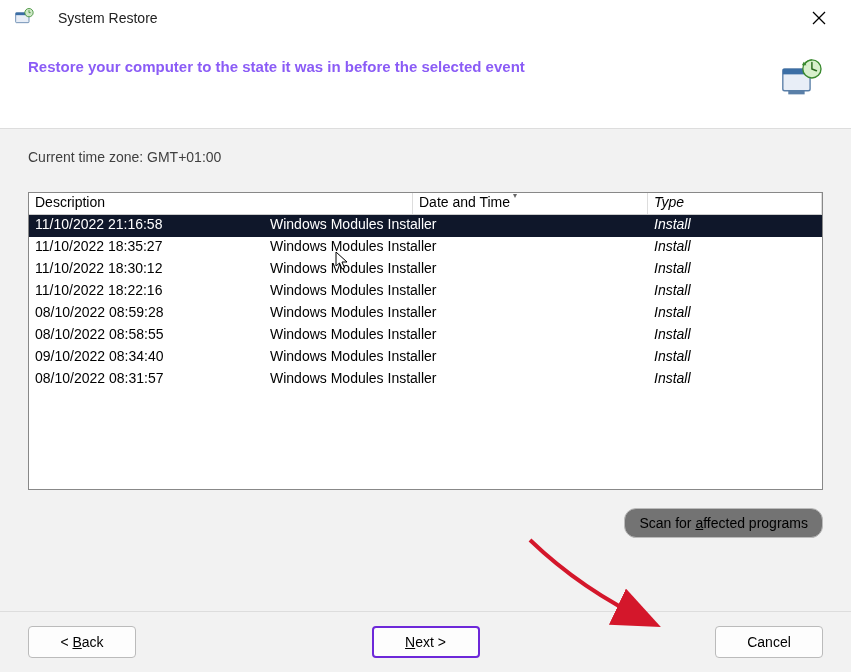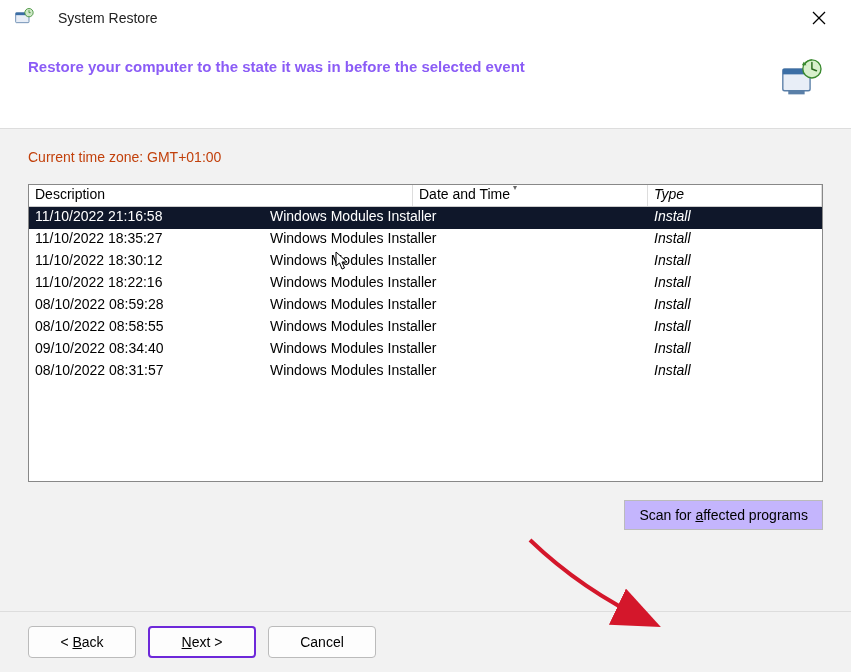--- a/index.html
+++ b/index.html
@@ -63,22 +63,22 @@
     }
     .content-area {
       flex: 1;
       padding: 20px 28px 10px 28px;
       background: #f2f2f2;
       display: flex;
       flex-direction: column;
     }
     .timezone-label {
       font-size: 14px;
-      color: #c2410c;
-      margin-bottom: 19px;
+      color: #404040;
+      margin-bottom: 27px;
     }
     .table-container {
       border: 1px solid #888;
       background: #fff;
       height: 298px;
       overflow: hidden;
     }
     .table-row {
       display: flex;
       height: 22px;
@@ -110,34 +110,34 @@
     .row-selected {
       background: #0f172a;
       color: #fff;
     }
     .scan-row {
       display: flex;
       justify-content: flex-end;
       margin-top: 18px;
     }
     .scan-btn {
-      background: #c4b5fd;
+      background: #737373;
       border: 1px solid #bbb;
-      border-radius: 0;
+      border-radius: 12px;
       padding: 6px 14px;
       font-size: 14px;
       font-family: inherit;
       cursor: pointer;
     }
     .footer {
       border-top: 1px solid #ddd;
       background: #f2f2f2;
       padding: 14px 28px;
       display: flex;
-      justify-content: flex-start;
+      justify-content: space-between;
       gap: 12px;
     }
     .footer button {
       width: 108px;
       height: 32px;
       font-family: inherit;
       font-size: 14px;
       background: #fdfdfd;
       border: 1px solid #bbb;
       border-radius: 4px;

